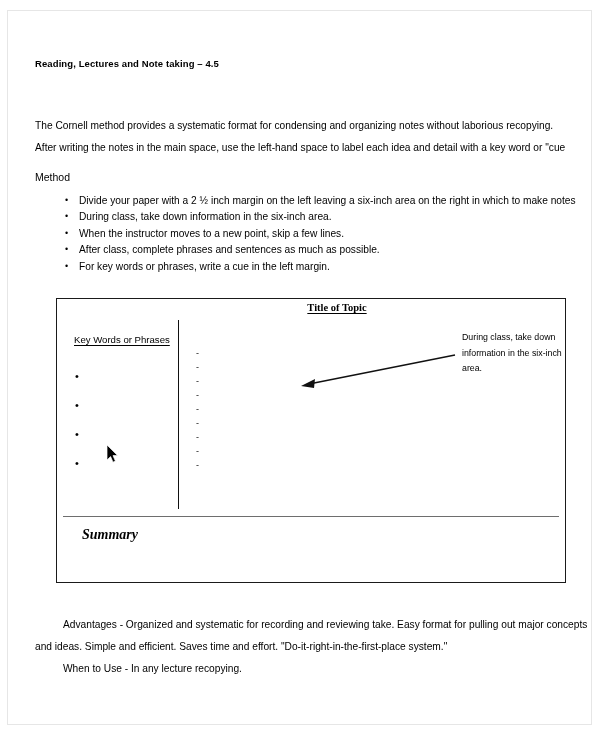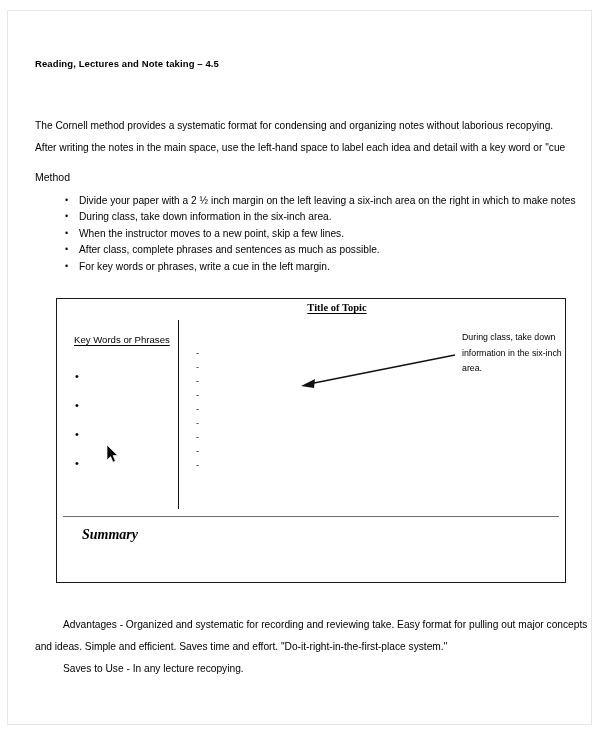--- a/index.html
+++ b/index.html
@@ -284,21 +284,21 @@
 
       <div id="summary-label">Summary</div>
     </div>
 
     <div class="para" id="adv">
       <div><b>Advantages</b><span> - Organized and systematic for recording and reviewing take. Easy format for pulling out major concepts</span></div>
       <div>and ideas. Simple and efficient. Saves time and effort. "Do-it-right-in-the-first-place system."</div>
     </div>
 
     <div class="para" id="use">
-      <div><b>Saves to Use</b><span> - In any lecture recopying.</span></div>
+      <div><b>When to Use</b><span> - In any lecture recopying.</span></div>
     </div>
 
   </div>
 </div>
 
 <svg id="cursor" viewBox="0 0 14 20">
   <polygon points="0,0 0,15 3.6,11.6 6,17.2 8.4,16 6,10.6 10.6,10.6" fill="#000000" stroke="#ffffff" stroke-width="0.7"></polygon>
 </svg>
 
 </body></html>

